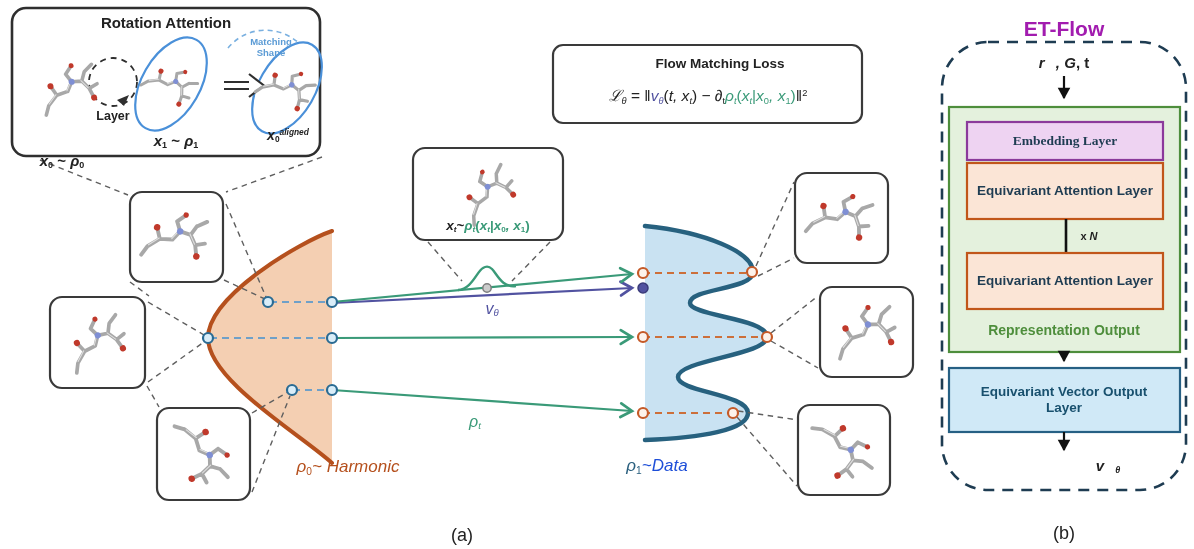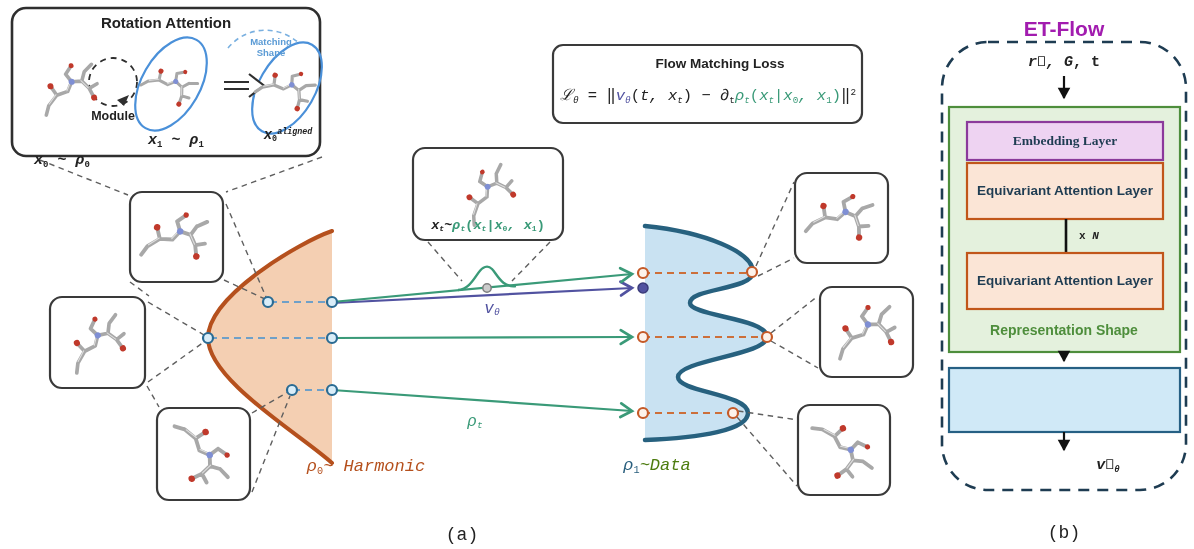--- a/index.html
+++ b/index.html
@@ -1,20 +1,20 @@
 <!DOCTYPE html>
 <html><head>
 <meta charset="utf-8">
 <style>
   html,body{margin:0;padding:0;background:#fff;}
   #canvas{position:relative;width:1194px;height:549px;background:#fff;overflow:hidden;
           font-family:"Liberation Sans",sans-serif;color:#222;}
   #gfx{position:absolute;left:0;top:0;}
   .lbl{position:absolute;transform:translate(-50%,-50%);white-space:nowrap;line-height:1.15;}
-  .serif{font-family:Liberation Mono, monospace;}
+  .serif{font-family:Liberation Sans, sans-serif;}
   .it{font-style:italic;}
   .sub{font-size:60%;vertical-align:-0.28em;}
   .sup{font-size:60%;vertical-align:0.55em;}
   .bold{font-weight:bold;}
   .wrap{white-space:normal;text-align:center;}
   .navy{color:#1e3c52;}
 </style>
 </head>
 <body>
 
@@ -147,39 +147,40 @@
     <rect x="967" y="163" width="196" height="56" fill="#fbe5d6" stroke="#c1561a" stroke-width="2.2"></rect>
     <line x1="1066" y1="219" x2="1066" y2="253" stroke="#111" stroke-width="2.6"></line>
     <rect x="967" y="253" width="196" height="56" fill="#fbe5d6" stroke="#c1561a" stroke-width="2.2"></rect>
     <line x1="1064" y1="352" x2="1064" y2="361" stroke="#111" stroke-width="2.2" marker-end="url(#triBlack)"></line>
     <rect x="949" y="368" width="231" height="64" fill="#d0e9f7" stroke="#266084" stroke-width="2.2"></rect>
     <line x1="1064" y1="432" x2="1064" y2="450" stroke="#111" stroke-width="2.2" marker-end="url(#triBlack)"></line>
   </g>
 </svg>
 
 <div class="lbl bold" style="left:166px;top:23px;font-size:15px;">Rotation Attention</div>
-<div class="lbl bold" style="left:113px;top:116px;font-size:12.5px;">Module</div>
+<div class="lbl bold" style="left:113px;top:116px;font-size:12.5px;">Layer</div>
 <div class="lbl bold wrap" style="left:271px;top:48px;font-size:9.5px;color:#5b9bd5;width:52px;">Matching Shape</div>
 <div class="lbl serif bold" style="left:62px;top:141px;font-size:15px;margin-top:20px;"><span class="it">x</span><span class="sub">0</span><span> ~ </span><span class="it">ρ</span><span class="sub">0</span></div>
 <div class="lbl serif bold" style="left:176px;top:141px;font-size:15px;"><span class="it">x</span><span class="sub">1</span><span> ~ </span><span class="it">ρ</span><span class="sub">1</span></div>
 <div class="lbl serif bold" style="left:288px;top:136px;font-size:14px;"><span class="it">x</span><span class="sub">0</span><span class="sup it">aligned</span></div>
 
 <div class="lbl bold" style="left:708px;top:64px;font-size:13.5px;padding-left:24px;">Flow Matching Loss</div>
 <div class="lbl serif" style="left:708px;top:97px;font-size:15.5px;"><span class="it">ℒ</span><span class="sub it">θ</span><span> = ‖</span><span class="it" style="color: rgb(81, 82, 160);">v</span><span class="sub it" style="color: rgb(81, 82, 160);">θ</span><span>(</span><span class="it">t, x</span><span class="sub it">t</span><span>) − ∂</span><span class="sub">t</span><span class="it" style="color: rgb(58, 154, 120);">ρ</span><span class="sub it" style="color: rgb(58, 154, 120);">t</span><span style="color: rgb(58, 154, 120);">(</span><span class="it" style="color: rgb(58, 154, 120);">x</span><span class="sub it" style="color: rgb(58, 154, 120);">t</span><span style="color: rgb(58, 154, 120);">|</span><span class="it" style="color: rgb(58, 154, 120);">x</span><span class="sub" style="color: rgb(58, 154, 120);">0</span><span class="it" style="color: rgb(58, 154, 120);">, x</span><span class="sub" style="color: rgb(58, 154, 120);">1</span><span style="color: rgb(58, 154, 120);">)</span><span>‖</span><span class="sup">2</span></div>
 
 <div class="lbl serif bold" style="left:488px;top:226px;font-size:13.5px;"><span class="it">x</span><span class="sub it">t</span><span>~</span><span class="it" style="color: rgb(58, 154, 120);">ρ</span><span class="sub it" style="color: rgb(58, 154, 120);">t</span><span style="color: rgb(58, 154, 120);">(</span><span class="it" style="color: rgb(58, 154, 120);">x</span><span class="sub it" style="color: rgb(58, 154, 120);">t</span><span style="color: rgb(58, 154, 120);">|</span><span class="it" style="color: rgb(58, 154, 120);">x</span><span class="sub" style="color: rgb(58, 154, 120);">0</span><span class="it" style="color: rgb(58, 154, 120);">, x</span><span class="sub" style="color: rgb(58, 154, 120);">1</span><span style="color: rgb(58, 154, 120);">)</span></div>
 <div class="lbl serif" style="left:492px;top:309px;font-size:16px;text-align:center;"><span class="it" style="color: rgb(81, 82, 160);">v</span><span class="sub it" style="color: rgb(81, 82, 160);">θ</span></div>
 <div class="lbl serif" style="left:475px;top:422px;font-size:16px;"><span class="it" style="color: rgb(58, 154, 120);">ρ</span><span class="sub it" style="color: rgb(58, 154, 120);">t</span></div>
-<div class="lbl serif" style="left:366px;top:467px;font-size:17px;"><span class="it" style="color: rgb(181, 80, 29);">ρ</span><span class="sub" style="color: rgb(181, 80, 29);">0</span><span class="it" style="color: rgb(181, 80, 29);">~ Harmonic</span></div>
-<div class="lbl serif" style="left:657px;top:466px;font-size:17px;"><span class="it" style="color: rgb(42, 95, 126);">ρ</span><span class="sub" style="color: rgb(42, 95, 126);">1</span><span class="it" style="color: #4d7c0f;">~Data</span></div>
+<div class="lbl serif" style="left:348px;top:467px;font-size:17px;"><span class="it" style="color: rgb(181, 80, 29);">ρ</span><span class="sub" style="color: rgb(181, 80, 29);">0</span><span class="it" style="color: rgb(181, 80, 29);">~ Harmonic</span></div>
+<div class="lbl serif" style="left:657px;top:466px;font-size:17px;"><span class="it" style="color: rgb(42, 95, 126);">ρ</span><span class="sub" style="color: rgb(42, 95, 126);">1</span><span class="it" style="color: #1d4ed8;">~Data</span></div>
 <div class="lbl serif" style="left:462px;top:535px;font-size:18px;">(a)</div>
 
 <div class="lbl bold" style="left:1064px;top:21px;font-size:21px;color:#a21caf;margin-top:8px;">ET-Flow</div>
 <div class="lbl serif bold" style="left:1064px;top:63px;font-size:15px;"><span class="it">r⃗</span><span class="it">, G</span><span>, t</span></div>
 <div class="lbl navy" style="left:1065px;top:141px;font-size:13.5px;font-weight:600;font-family:Liberation Serif, serif;">Embedding Layer</div>
 <div class="lbl navy wrap" style="left:1065px;top:191px;font-size:13.5px;font-weight:600;width:180px;">Equivariant Attention Layer</div>
 <div class="lbl serif" style="left:1089px;top:236px;font-size:11px;font-weight:600;"><span>x </span><span class="it">N</span></div>
 <div class="lbl navy wrap" style="left:1065px;top:281px;font-size:13.5px;font-weight:600;width:180px;">Equivariant Attention Layer</div>
-<div class="lbl" style="left:1064px;top:330px;font-size:14px;font-weight:600;color:#4e8e3c;">Representation Shape</div>
+<div class="lbl" style="left:1064px;top:330px;font-size:14px;font-weight:600;color:#4e8e3c;">Representation Output</div>
+<div class="lbl wrap" style="left:1064px;top:400px;font-size:13.5px;font-weight:600;color:#18506e;width:180px;">Equivariant Vector Output Layer</div>
 <div class="lbl serif bold" style="left:1064px;top:466px;font-size:15px;margin-left:44px;"><span class="it">v⃗</span><span class="sub it">θ</span></div>
 <div class="lbl serif" style="left:1064px;top:533px;font-size:18px;">(b)</div>
 
 </div>
 
 </body></html>

